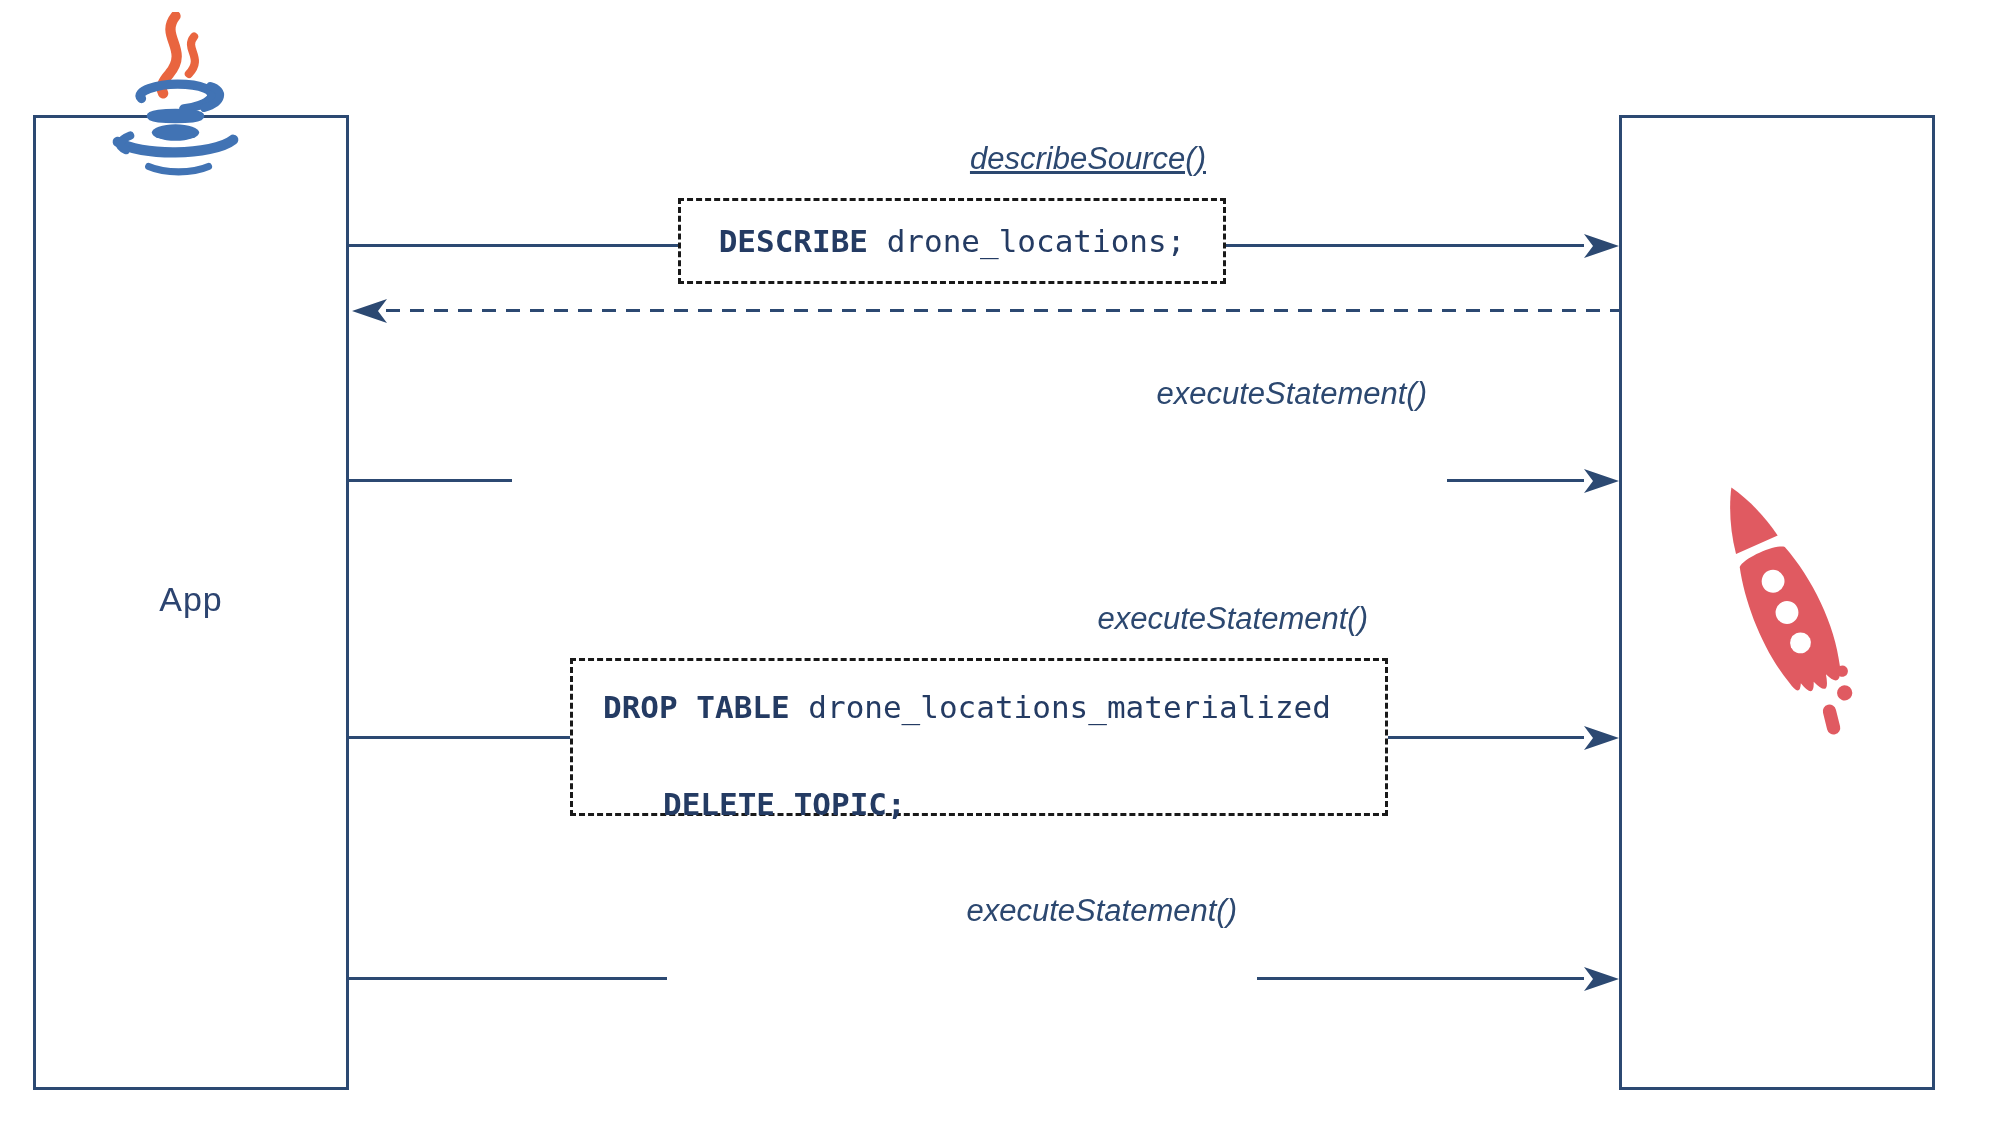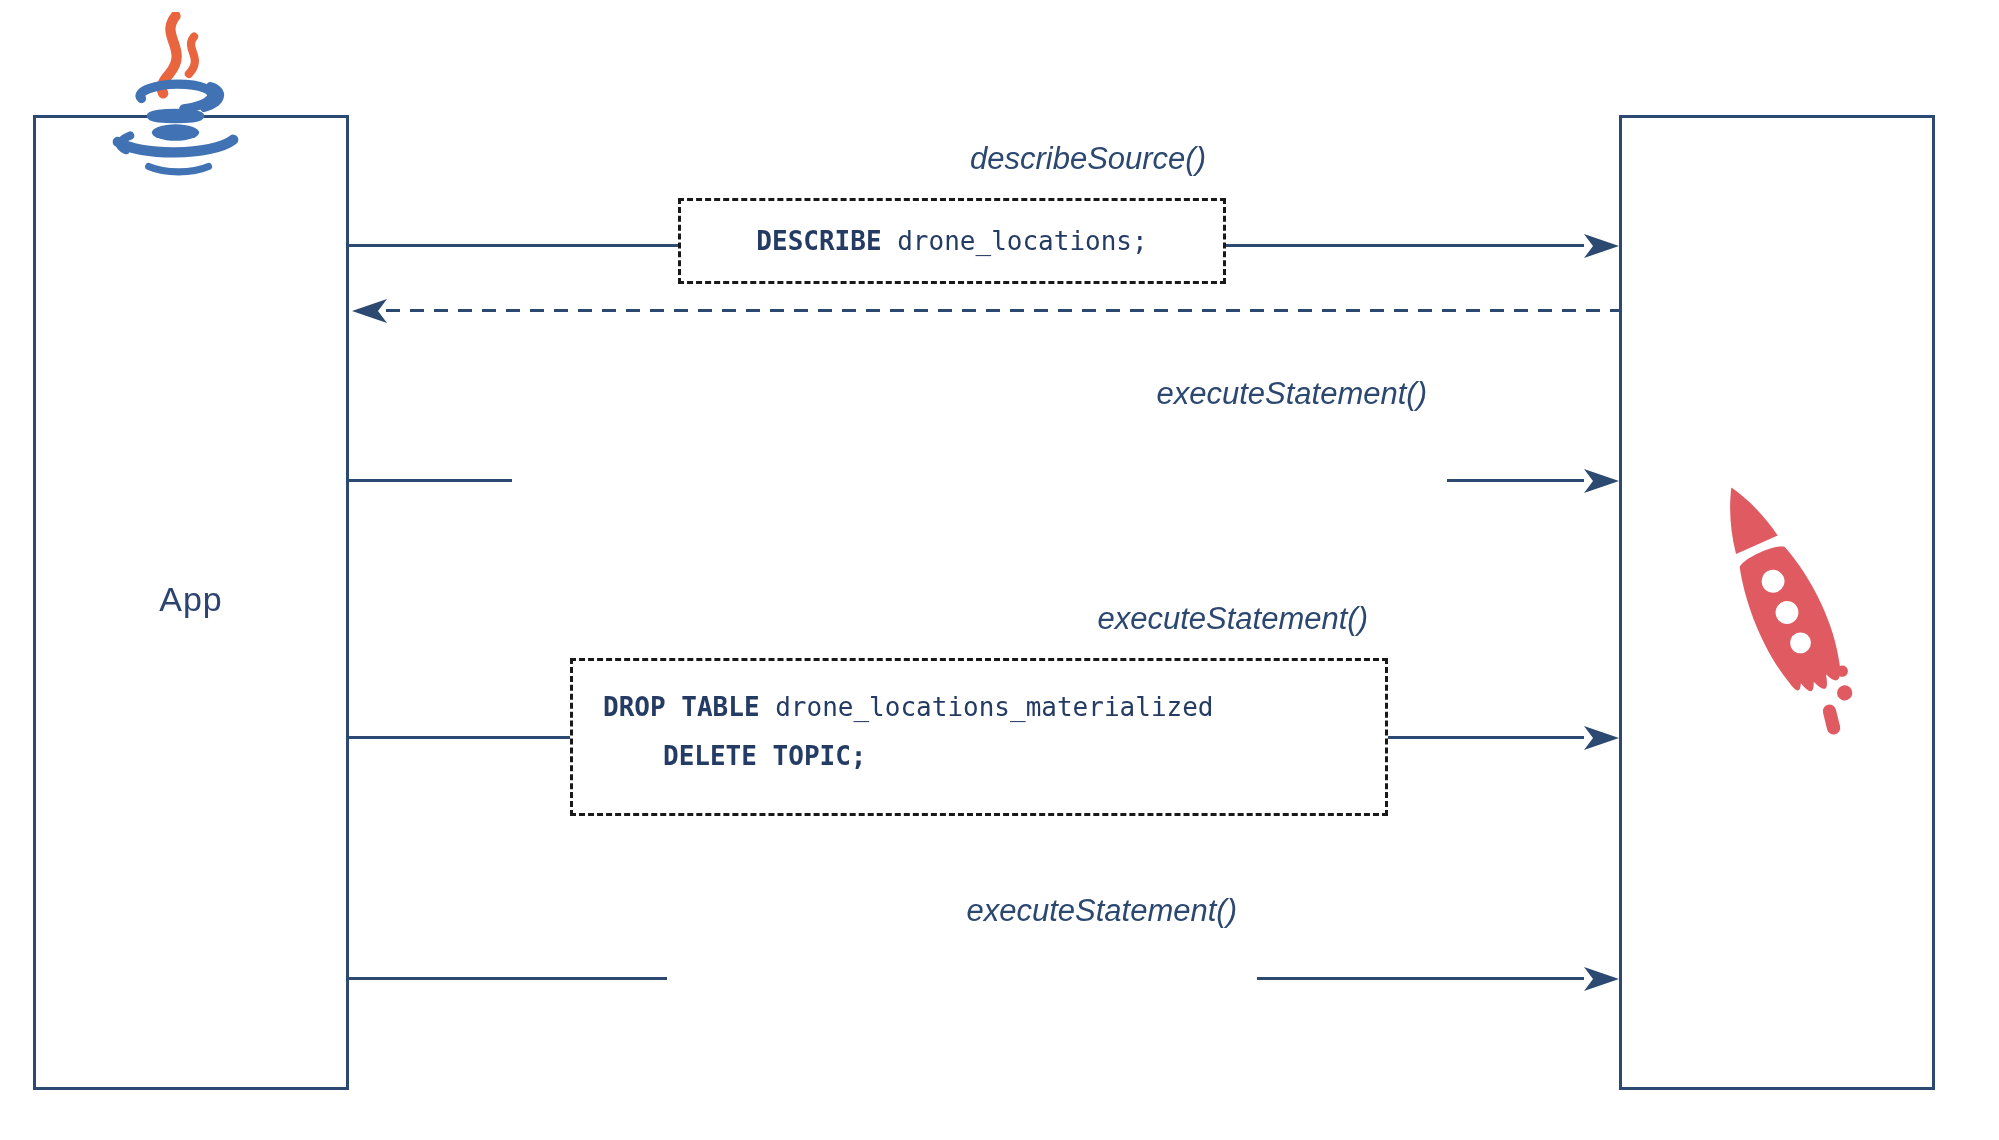--- a/index.html
+++ b/index.html
@@ -17,38 +17,38 @@
     position:absolute;left:33px;top:580px;width:316px;text-align:center;
     font-size:34px;font-weight:400;letter-spacing:1px;color:#2C4470;
   }
   .java-icon{position:absolute;left:103px;top:12px;width:145px;height:170px;}
   .rocket-icon{position:absolute;left:1692px;top:460px;width:190px;height:305px;}
 
   .method-label{
     position:absolute;font-size:31px;font-style:italic;font-weight:500;
     color:#2C4870;line-height:42px;white-space:nowrap;
   }
-  .ml-1{right:793px;top:138px;}
+  .ml-1{right:793px;top:138px;text-decoration:underline;}
   .ml-2{right:572px;top:373px;}
   .ml-3{right:631px;top:598px;}
   .ml-4{right:762px;top:890px;}
 
   .code-box{
     position:absolute;border:3px dashed #191919;box-sizing:border-box;background:#ffffff;
     display:flex;flex-direction:column;justify-content:center;align-items:center;
   }
   .code-line{
-    font-family:"DejaVu Sans Mono", monospace;font-size:26px;color:#243B63;
+    font-family:"DejaVu Sans Mono", monospace;font-size:31px;color:#243B63;
     white-space:pre;line-height:49px;
   }
   .code-line .kw{font-weight:bold;}
   .cb-1{left:678px;top:198px;width:548px;height:86px;}
   .cb-2{left:512px;top:433px;width:936px;height:95px;}
   .cb-3{left:570px;top:658px;width:818px;height:158px;
-        justify-content:flex-start;align-items:flex-start;padding:22px 0 0 30px;}
+        justify-content:flex-start;align-items:flex-start;padding:22px 0 0 30px;gap:48px;}
   .cb-3 .line2{margin-left:60px;}
   .cb-4{left:667px;top:933px;width:590px;height:95px;}
 
   .arrow-line{position:absolute;height:3px;background:#2C4972;}
   .arrow-line.dashed{
     background:repeating-linear-gradient(90deg,#2C4972 0 14px,transparent 14px 24px);
   }
   .a1l{left:349px;top:244px;width:329px;}
   .a1r{left:1226px;top:244px;width:358px;}
   .aret{left:386px;top:309px;width:1233px;}

